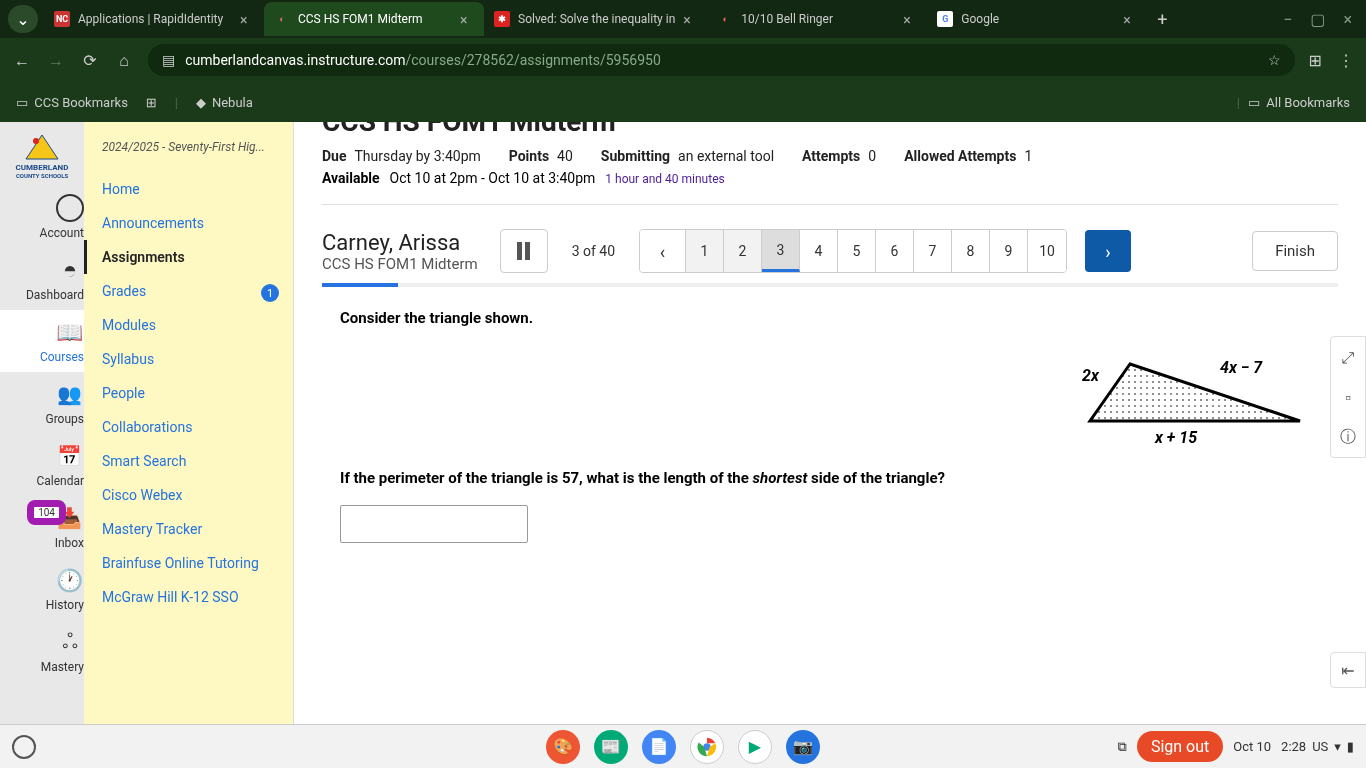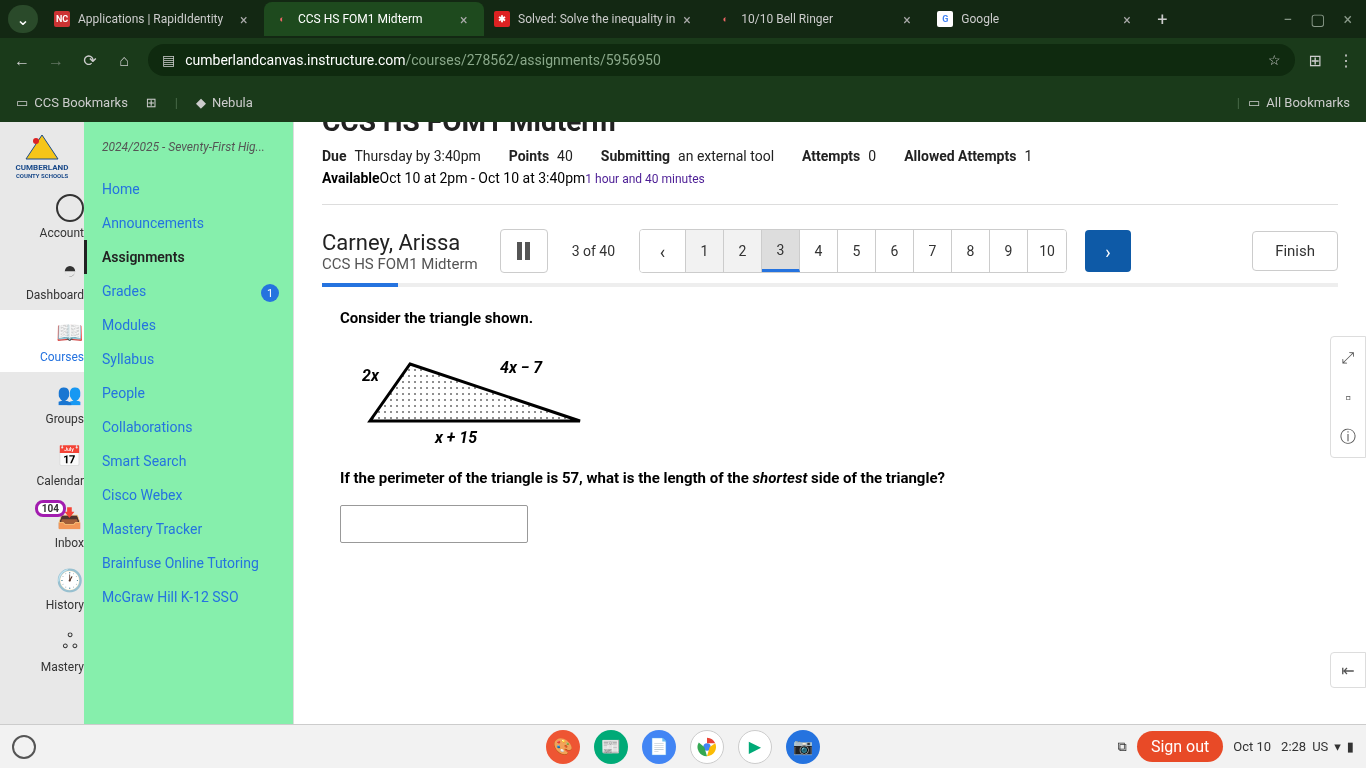--- a/index.html
+++ b/index.html
@@ -32,36 +32,36 @@
 
 .app { display: flex; height: calc(768px - 122px - 44px); }
 
 
 .global-nav { width: 84px; background: #e8e8e8; display: flex; flex-direction: column; align-items: center; padding-top: 4px; }
 .gn-logo { width: 72px; height: 60px; display: flex; flex-direction: column; align-items: center; justify-content: center; font-size: 8px; color: #1a4a8a; font-weight: bold; text-align: center; }
 .gn-item { width: 84px; display: flex; flex-direction: column; align-items: flex-end; padding: 8px 0; font-size: 12px; color: #333; gap: 4px; position: relative; }
 .gn-item.active { background: #fff; color: #2573df; }
 .gn-icon { width: 28px; height: 28px; display: flex; align-items: center; justify-content: center; font-size: 20px; border: 2px solid currentColor; border-radius: 4px; }
 .gn-icon.circle { border-radius: 50%; }
-.gn-badge { position: absolute; top: 4px; right: 18px; background: #fff; border: 3px solid #a21caf; border-radius: 8px; font-size: 10px; padding: 0 4px; color: #333; font-weight: bold; }
-
-
-.course-nav { width: 210px; background: #86efac; border-right: 1px solid #ddd; padding: 12px 0; overflow-y: auto; }
+.gn-badge { position: absolute; top: 4px; right: 18px; background: #fff; border: 7px solid #a21caf; border-radius: 8px; font-size: 10px; padding: 0 4px; color: #333; }
+
+
+.course-nav { width: 210px; background: #fef9c3; border-right: 1px solid #ddd; padding: 12px 0; overflow-y: auto; }
 .course-breadcrumb { font-size: 12px; font-style: italic; color: #555; padding: 6px 18px 18px; white-space: nowrap; overflow: hidden; text-overflow: ellipsis; }
 .cn-item { display: block; padding: 9px 18px; font-size: 14px; color: #2573df; text-decoration: none; position: relative; }
 .cn-item.active { color: #222; font-weight: 600; border-left: 3px solid #222; padding-left: 15px; }
 .cn-badge { position: absolute; right: 14px; top: 10px; background: #2573df; color: #fff; border-radius: 50%; width: 18px; height: 18px; font-size: 11px; display: flex; align-items: center; justify-content: center; }
 
 
 .main { flex: 1; padding: 0 28px 20px; overflow-y: auto; position: relative; }
 .page-title-cut { font-size: 28px; font-weight: bold; color: #222; height: 10px; overflow: hidden; position: relative; }
 .page-title-cut span { position: absolute; bottom: -6px; }
 .meta-row { display: flex; gap: 28px; padding: 16px 0 6px; font-size: 14px; color: #222; flex-wrap: wrap; }
 .meta-item b { font-weight: 700; margin-right: 8px; }
-.meta-row2 { display: flex; gap: 0; padding-bottom: 18px; font-size: 14px; border-bottom: 1px solid #ddd; align-items: baseline; text-align: right; }
+.meta-row2 { display: flex; gap: 10px; padding-bottom: 18px; font-size: 14px; border-bottom: 1px solid #ddd; align-items: baseline; text-align: right; }
 .meta-row2 .small { font-size: 12px; color: #4c1d95; }
 
 .quiz-header { display: flex; align-items: center; padding: 24px 0 10px; gap: 14px; }
 .student-info { flex-shrink: 0; }
 .student-name { font-size: 22px; font-weight: 400; color: #222; }
 .quiz-name { font-size: 15px; color: #555; }
 .pause-btn { width: 48px; height: 44px; border: 1px solid #ccc; border-radius: 4px; display: flex; align-items: center; justify-content: center; gap: 3px; margin-left: 8px; }
 .pause-btn span { width: 5px; height: 18px; background: #555; }
 .q-counter { font-size: 14px; color: #333; margin-left: 10px; margin-right: 10px; }
 .pager { display: flex; border: 1px solid #ccc; border-radius: 4px; overflow: hidden; }
@@ -71,21 +71,21 @@
 .pager-btn.visited { background: #f2f2f2; }
 .pager-btn.current { background: #ddd; border-bottom: 3px solid #2573df; }
 .pager-next { width: 46px; height: 42px; background: #0e5aa7; color: #fff; border-radius: 4px; display: flex; align-items: center; justify-content: center; font-size: 18px; margin-left: 4px; }
 .finish-btn { margin-left: auto; padding: 10px 22px; border: 1px solid #ccc; border-radius: 4px; font-size: 15px; color: #333; background: #fff; }
 
 .progress { height: 4px; background: #eee; margin-bottom: 16px; }
 .progress-fill { height: 100%; width: 7.5%; background: #2573df; }
 
 .question { padding: 6px 18px; font-size: 15px; color: #000; font-family: Georgia, serif; }
 .q-prompt { font-weight: bold; margin-bottom: 14px; }
-.triangle-wrap { display: flex; justify-content: flex-start; padding: 8px 0 14px; }
+.triangle-wrap { display: flex; justify-content: flex-end; padding: 8px 0 14px; }
 .q-text2 { margin-top: 6px; margin-bottom: 18px; }
 .q-text2 i { font-style: italic; }
 .answer-input { width: 188px; height: 38px; border: 1px solid #999; padding: 0 8px; font-size: 14px; border-radius: 2px; }
 
 
 .tool-rail { position: absolute; right: 0; top: 214px; width: 36px; border: 1px solid #ddd; border-radius: 4px 0 0 4px; background: #fff; }
 .tool-item { height: 40px; display: flex; align-items: center; justify-content: center; color: #555; font-size: 16px; }
 .tool-collapse { position: absolute; right: 0; top: 530px; width: 36px; height: 36px; border: 1px solid #ddd; border-radius: 4px 0 0 4px; display: flex; align-items: center; justify-content: center; color: #555; }
 
 

